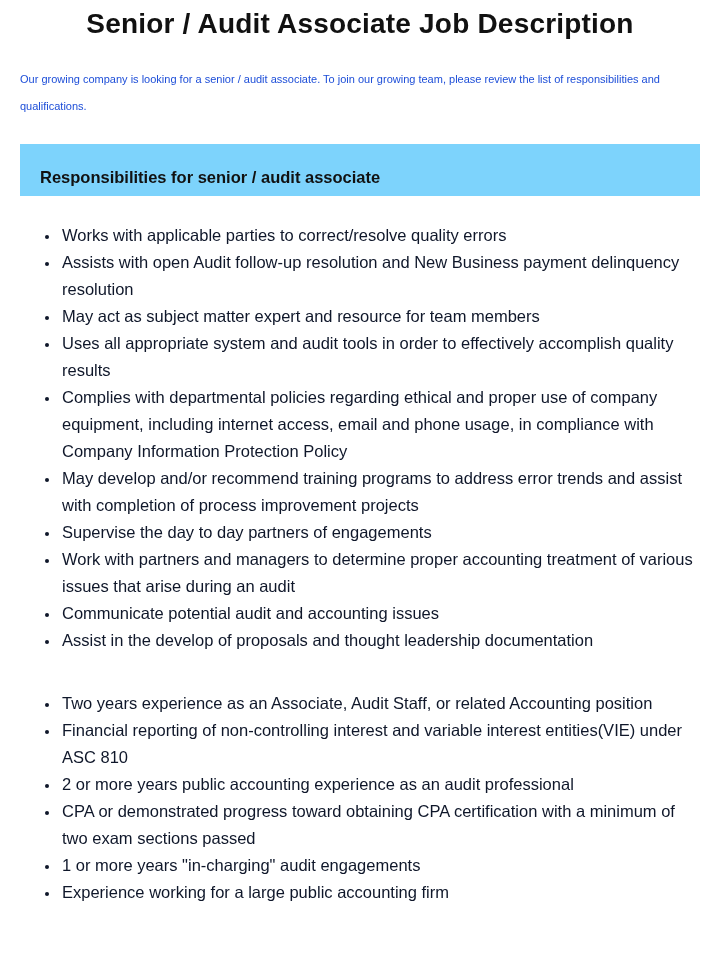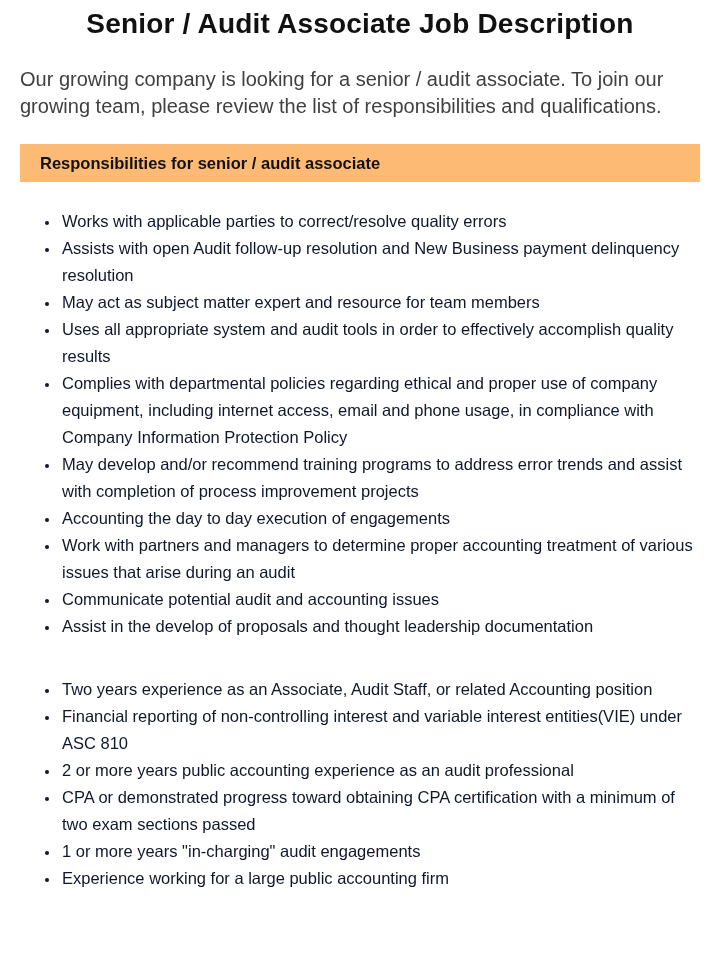--- a/index.html
+++ b/index.html
@@ -19,31 +19,31 @@
   .doc-title {
     font-size: 28px;
     font-weight: bold;
     text-align: center;
     margin: 4px 20px 26px 20px;
     letter-spacing: 0.2px;
     color: #111111;
   }
   .intro {
     margin: 0 20px 24px 20px;
-    font-size: 20px;
+    font-size: 11px;
     line-height: 27px;
-    color: #404040;
+    color: #1d4ed8;
   }
   .section-header {
     margin: 0 20px;
-    background: #fdba74;
+    background: #7dd3fc;
     font-size: 16.5px;
     font-weight: bold;
     color: #111111;
-    padding: 10px 0 10px 20px;
+    padding: 24px 0 10px 20px;
     line-height: 18px;
   }
   .bullet-list {
     margin: 26px 20px 36px 20px;
     padding-left: 40px;
     font-size: 16.5px;
     line-height: 27px;
     color: #0f172a;
   }
   .bullet-list li {
@@ -74,21 +74,21 @@
         <li>Assists with open Audit follow-up resolution and New Business payment delinquency resolution</li>
 
         <li>May act as subject matter expert and resource for team members</li>
 
         <li>Uses all appropriate system and audit tools in order to effectively accomplish quality results</li>
 
         <li>Complies with departmental policies regarding ethical and proper use of company equipment, including internet access, email and phone usage, in compliance with Company Information Protection Policy</li>
 
         <li>May develop and/or recommend training programs to address error trends and assist with completion of process improvement projects</li>
 
-        <li>Accounting the day to day execution of engagements</li>
+        <li>Supervise the day to day partners of engagements</li>
 
         <li>Work with partners and managers to determine proper accounting treatment of various issues that arise during an audit</li>
 
         <li>Communicate potential audit and accounting issues</li>
 
         <li>Assist in the develop of proposals and thought leadership documentation</li>
       </ul>
   </section>
 
   <section>

